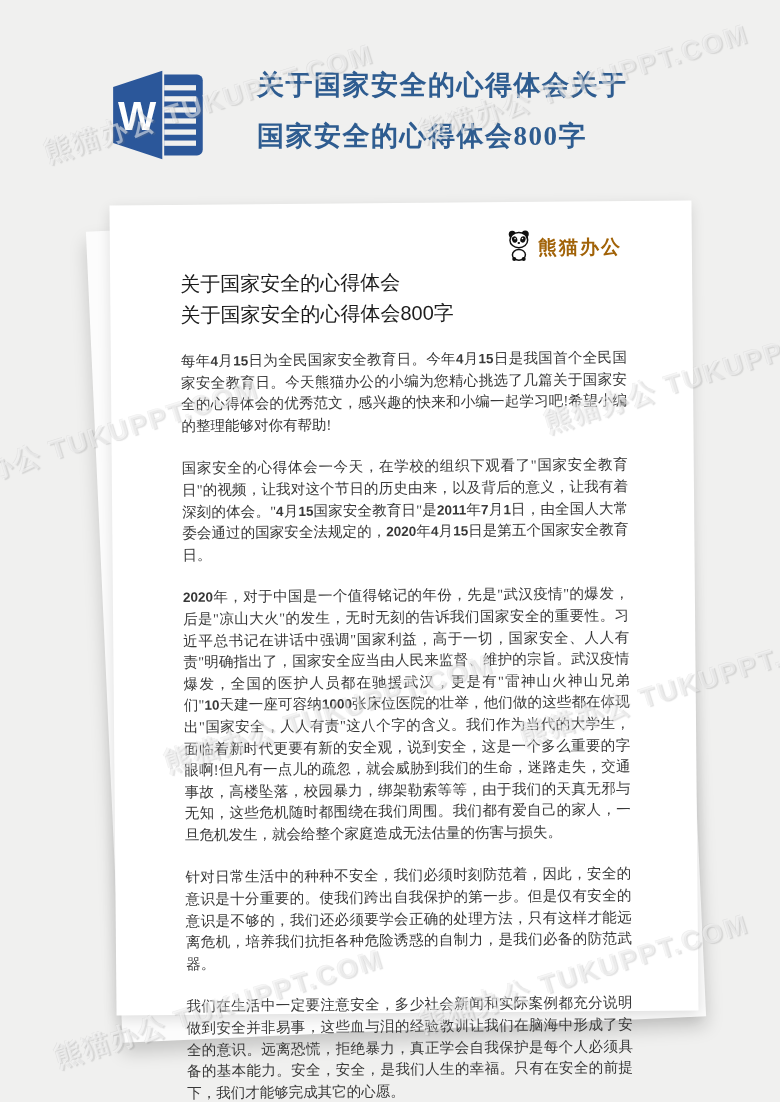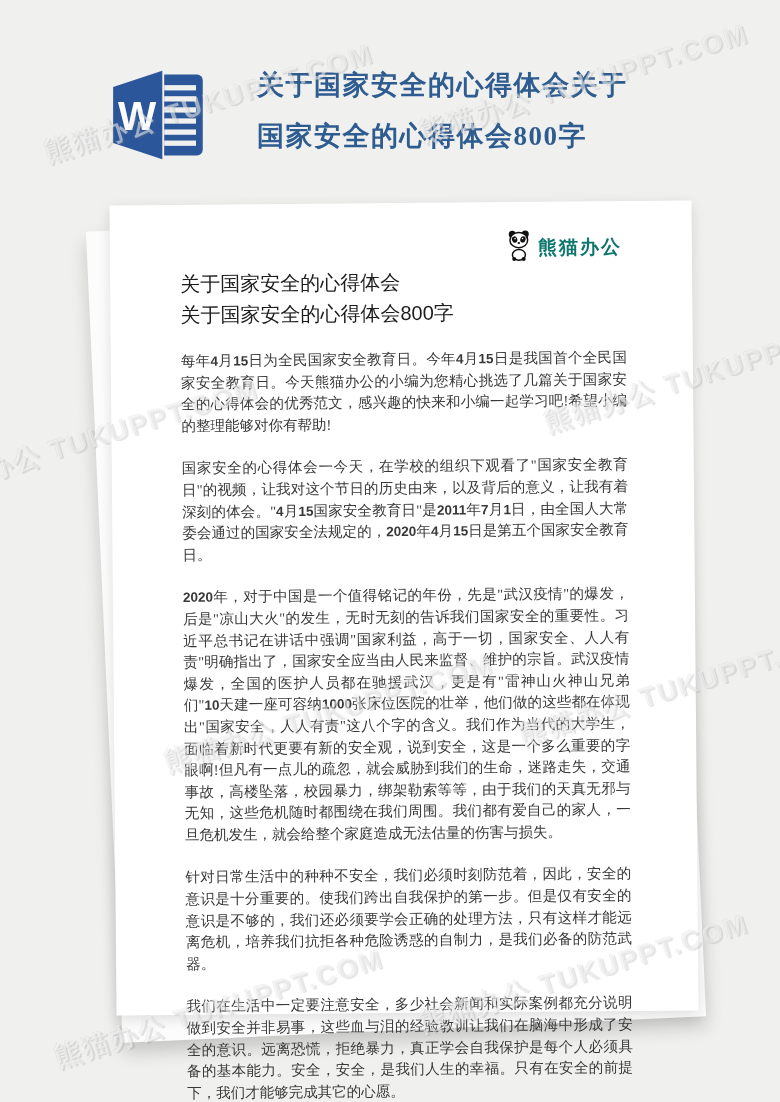--- a/index.html
+++ b/index.html
@@ -27,21 +27,21 @@
   }
   .document-page{
     position:absolute;left:113px;top:203px;width:582px;height:810px;
     background:#ffffff;transform:rotate(-0.5deg);
     box-shadow:0 4px 14px rgba(0,0,0,0.12);
     z-index:2;
   }
   .page-inner{position:relative;height:100%;box-sizing:border-box;padding:64px 66px 0 70px;}
   .brand{position:absolute;top:28px;right:70px;display:flex;align-items:center;gap:6px;}
   .brand-name{
-    color:#0f766e;font-weight:bold;font-size:19px;letter-spacing:2px;
+    color:#a16207;font-weight:bold;font-size:19px;letter-spacing:2px;
     font-family:"Liberation Sans",sans-serif;
   }
   .doc-title{
     font-family:"Liberation Sans",sans-serif;
     font-size:20px;line-height:31px;font-weight:500;color:#1c1c1c;
   }
   .doc-body{margin-top:20px;}
   .doc-para{
     font-family:"Liberation Serif","DejaVu Serif",serif;
     font-size:14.5px;line-height:21.6px;color:#383838;

